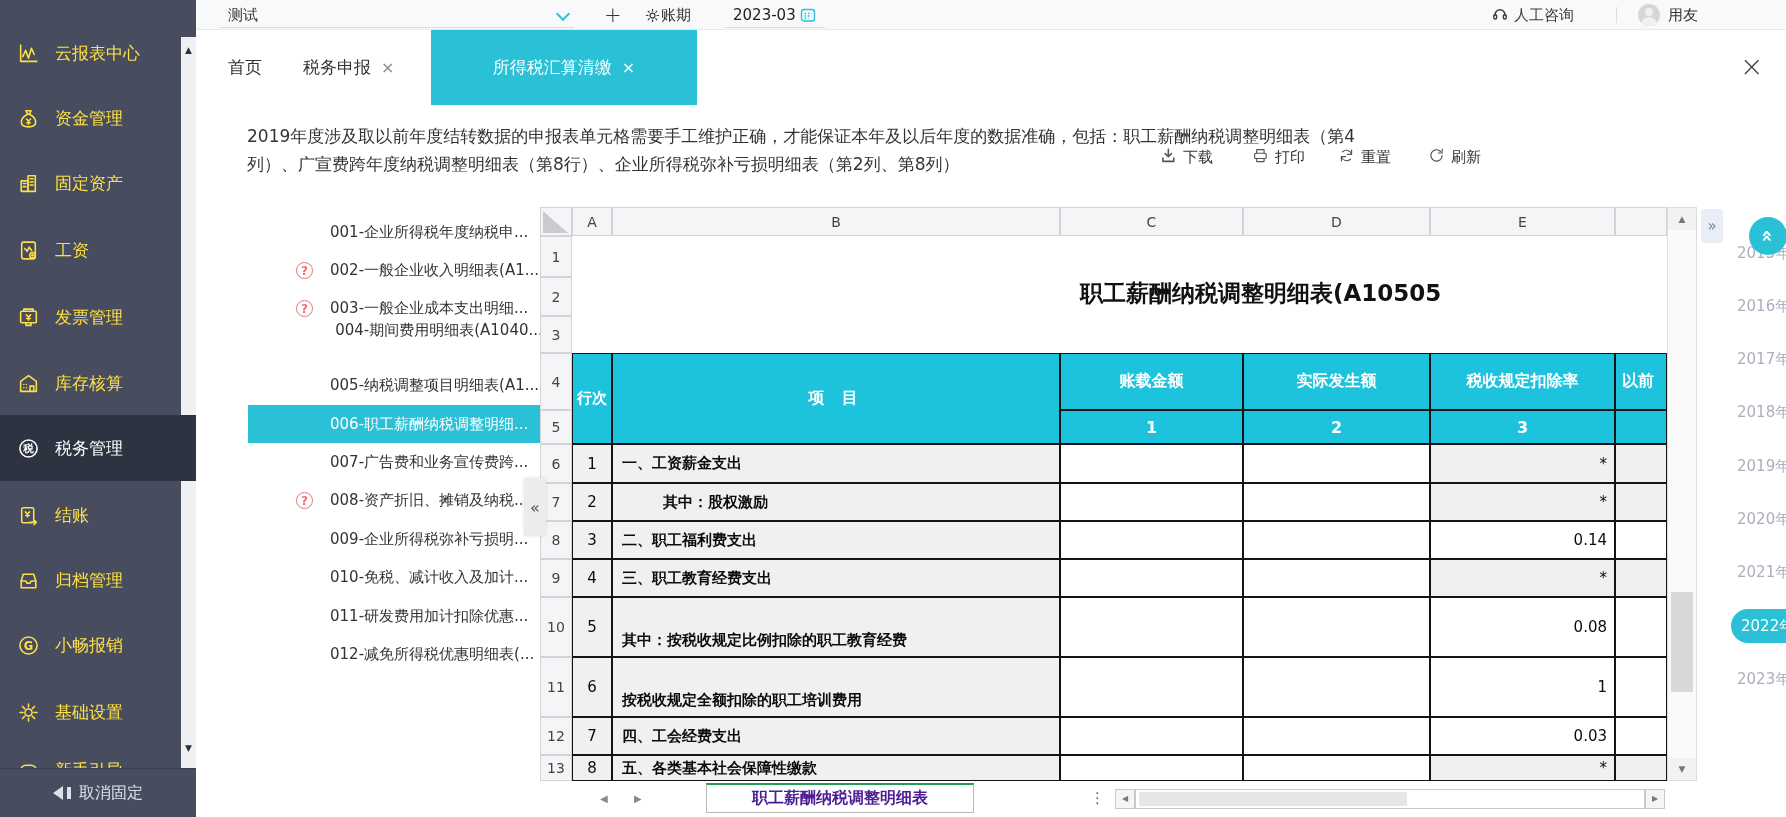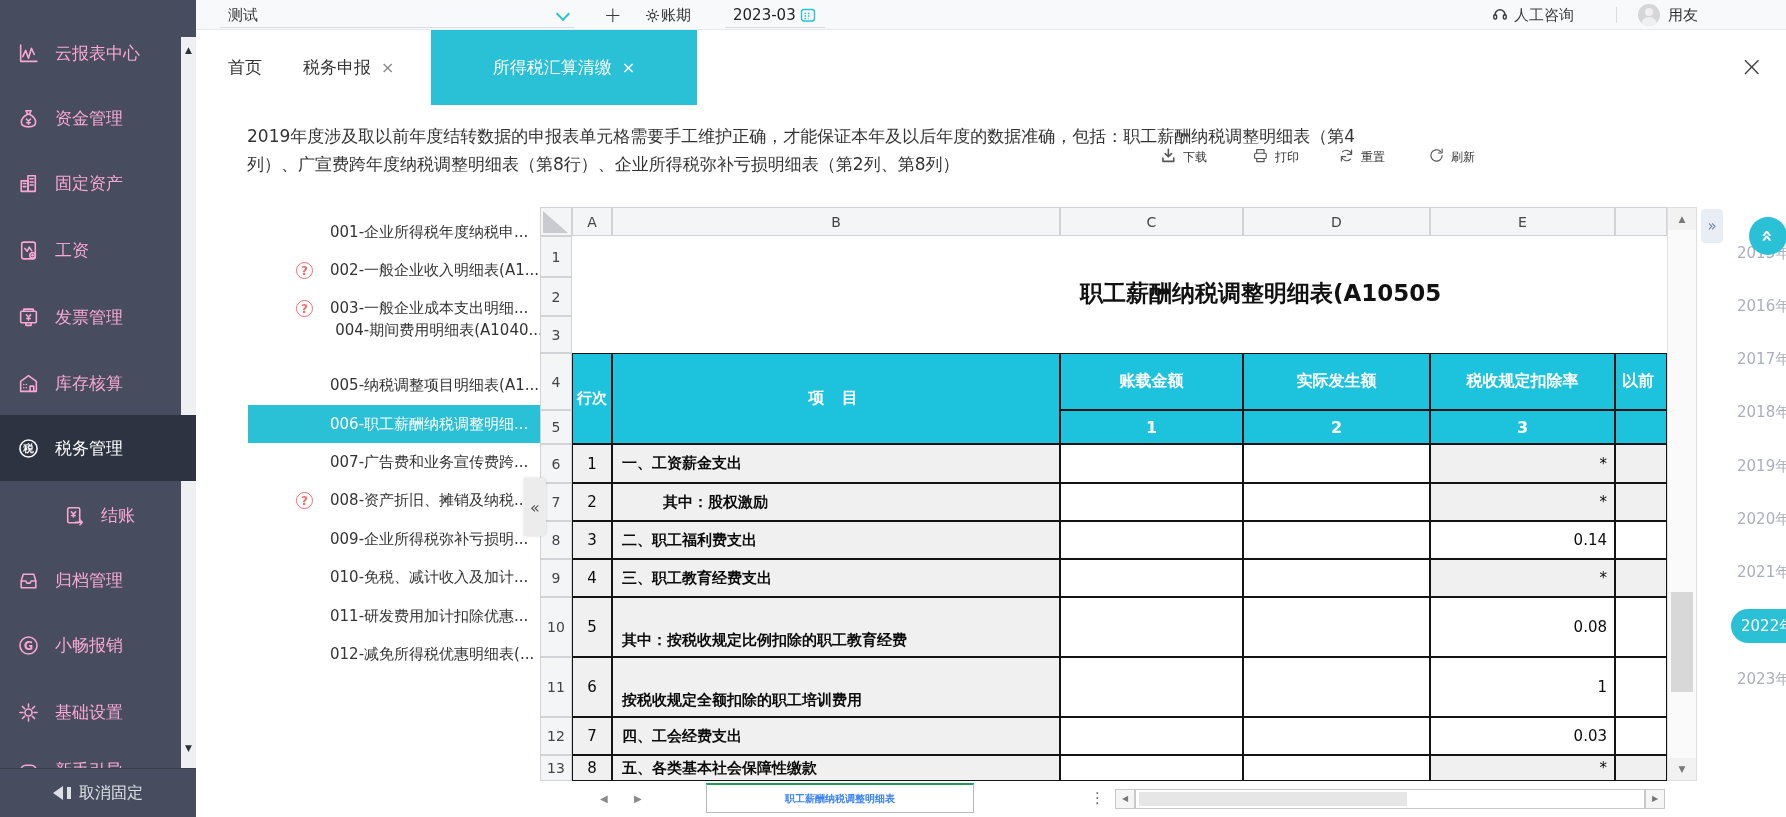--- a/index.html
+++ b/index.html
@@ -9,21 +9,21 @@
     -webkit-font-smoothing:antialiased;
   }
   .abs{position:absolute;box-sizing:border-box;}
   
   #sidebar{left:0;top:0;width:196px;height:817px;background:#474c5e;}
   #logo-block{left:0;top:0;width:196px;height:37px;background:#3bcbdc;overflow:hidden;}
   .logo-frag{position:absolute;background:rgba(255,255,255,.85);border-radius:5px;}
   #edition{position:absolute;left:9px;top:13px;color:#fff;font-size:13px;font-weight:bold;letter-spacing:1px;}
   #side-scroll{left:181px;top:37px;width:15px;height:731px;background:#eef0f2;}
   .side-arrow{position:absolute;left:0;width:15px;height:14px;color:#2d313c;font-size:9px;text-align:center;line-height:14px;cursor:pointer;}
-  .nav-item{position:absolute;left:0;width:181px;height:66px;display:flex;align-items:center;gap:15px;padding-left:16px;box-sizing:border-box;color:#f9a8d4;font-size:17px;cursor:pointer;}
+  .nav-item{position:absolute;left:0;width:181px;height:66px;display:flex;align-items:center;gap:15px;padding-left:16px;box-sizing:border-box;color:#fde047;font-size:17px;cursor:pointer;}
   .nav-item.active{background:#2e3342;color:#fff;width:196px;}
   .nav-item .nicon{width:24px;height:24px;flex:0 0 24px;display:flex;align-items:center;justify-content:center;}
   .nav-item .nicon svg{width:23px;height:23px;}
   #unpin-bar{left:0;top:768px;width:196px;height:49px;background:#474c5e;border-top:1px solid #3a3f4d;display:flex;align-items:center;justify-content:center;gap:4px;color:#dde0e6;font-size:16px;cursor:pointer;z-index:6;}
   #unpin-bar .tri{width:0;height:0;border-top:7px solid transparent;border-bottom:7px solid transparent;border-right:10px solid #dde0e6;}
   #unpin-bar .bar{width:4px;height:12px;background:#dde0e6;margin-right:4px;}
   
   #topbar{left:196px;top:0;width:1590px;height:30px;background:#f8f9fb;border-bottom:1px solid #e7e9ed;text-align:center;}
   .tb{position:absolute;top:0;height:30px;display:flex;align-items:center;font-size:15px;color:#333;}
   #company-underline{position:absolute;left:24px;top:27px;width:354px;border-bottom:1px solid #d9dce1;}
@@ -36,21 +36,21 @@
   #tb-divider{position:absolute;left:1420px;top:7px;width:1px;height:16px;background:#ddd;}
   
   #tabbar{left:196px;top:30px;width:1590px;height:75px;background:#fff;}
   .tab{position:absolute;top:0;height:75px;display:flex;align-items:center;gap:10px;font-size:17px;color:#333;cursor:pointer;}
   .tab .x{font-size:16px;color:#8a8a8a;cursor:pointer;}
   #tab-active{left:235px;width:266px;background:#2ac0d6;color:#fff;justify-content:center;}
   #tab-active .x{color:#fff;}
   #workspace-close{position:absolute;left:1544px;top:22px;font-size:28px;font-weight:300;color:#444;cursor:pointer;line-height:30px;}
   
   .notice-line{position:absolute;left:247px;white-space:nowrap;font-size:17px;line-height:24px;}
-  .action-btn{position:absolute;top:144px;height:26px;display:flex;align-items:center;gap:6px;font-size:12px;color:#333;cursor:pointer;}
+  .action-btn{position:absolute;top:144px;height:26px;display:flex;align-items:center;gap:6px;font-size:15px;color:#333;cursor:pointer;}
   .action-btn svg{color:#555;}
   
   .flist-item{position:absolute;left:248px;width:300px;height:38px;display:flex;align-items:center;font-size:15px;color:#333;cursor:pointer;white-space:nowrap;}
   .flist-item .help{position:absolute;left:48px;width:17px;height:17px;border:1.5px solid #f56c6c;border-radius:50%;color:#f56c6c;font-size:12px;line-height:17px;text-align:center;box-sizing:border-box;font-weight:bold;}
   .flist-item .lbl{padding-left:82px;}
   .flist-item.sel{background:#2ac0d6;color:#fff;}
   #collapse-handle{left:524px;top:478px;width:22px;height:58px;background:#ececec;border-radius:0 5px 5px 0;display:flex;align-items:center;justify-content:center;color:#555;font-size:16px;cursor:pointer;z-index:5;box-shadow:0 0 3px rgba(0,0,0,.15);}
   
   #grid{left:540px;top:207px;width:1127px;height:574px;overflow:hidden;background:#fff;}
   .gc{position:absolute;box-sizing:border-box;display:flex;align-items:center;overflow:hidden;}
@@ -69,21 +69,21 @@
   
   #panel-expander{left:1701px;top:209px;width:22px;height:34px;background:#e9eef6;border-radius:4px;color:#6b83a8;font-size:15px;display:flex;align-items:center;justify-content:center;cursor:pointer;}
   #years{left:1723px;top:207px;width:63px;height:610px;background:#fff;}
   .year-item{position:absolute;left:0;width:120px;height:34px;display:flex;align-items:center;padding-left:14px;font-size:15px;color:#a9afbc;cursor:pointer;white-space:nowrap;box-sizing:border-box;}
   .year-item.sel{left:8px;padding-left:10px;background:#2ac0d6;color:#fff;border-radius:17px 0 0 17px;}
   #float-top{left:1749px;top:217px;width:38px;height:38px;border-radius:50%;background:#2ac0d6;color:#fff;display:flex;align-items:center;justify-content:center;cursor:pointer;z-index:7;}
   #float-top .dc{transform:rotate(90deg);font-size:20px;font-weight:bold;line-height:20px;}
   
   #bottombar{left:540px;top:781px;width:1246px;height:36px;background:#fff;}
   .bb-arrow{position:absolute;top:12px;font-size:10px;color:#8a8a8a;cursor:pointer;}
-  #sheet-tab{position:absolute;left:166px;top:2px;width:268px;height:30px;background:#fff;border:1px solid #b9b9b9;border-top:2px solid #1f9d57;color:#3b82f6;font-weight:bold;font-size:10px;display:flex;align-items:center;justify-content:center;cursor:pointer;box-sizing:border-box;}
+  #sheet-tab{position:absolute;left:166px;top:2px;width:268px;height:30px;background:#fff;border:1px solid #b9b9b9;border-top:2px solid #1f9d57;color:#4c1d95;font-weight:bold;font-size:16px;display:flex;align-items:center;justify-content:center;cursor:pointer;box-sizing:border-box;}
   #bb-dots{position:absolute;left:550px;top:8px;font-size:15px;color:#666;cursor:pointer;}
   .hs-btn{position:absolute;top:8px;width:20px;height:20px;border:1px solid #c9c9c9;background:#f5f5f5;font-size:8px;color:#777;text-align:center;line-height:18px;cursor:pointer;box-sizing:border-box;}
   #hs-track{position:absolute;left:595px;top:8px;width:510px;height:20px;border:1px solid #c9c9c9;background:#fff;box-sizing:border-box;}
   #hs-thumb{position:absolute;left:3px;top:2px;width:268px;height:14px;background:#e6e6e6;cursor:pointer;}
 </style>
 </head>
 <body>
 
 <div class="abs" id="sidebar">
   <div class="abs" id="side-scroll">
@@ -154,21 +154,21 @@
       </div>
       <div class="nav-item active" style="top: 415px;">
         <span class="nicon">
           <svg width="22" height="22" viewBox="0 0 22 22" fill="none" stroke="currentColor" stroke-width="1.5" stroke-linecap="round" stroke-linejoin="round">
             <circle cx="11" cy="11" r="8.2"></circle>
             <text x="11" y="14.5" font-size="10" text-anchor="middle" fill="currentColor" stroke="none" font-weight="bold">税</text>
           </svg>
         </span>
         <span>税务管理</span>
       </div>
-      <div class="nav-item" style="top: 482px; justify-content: center;">
+      <div class="nav-item" style="top: 482px;">
         <span class="nicon">
           <svg width="22" height="22" viewBox="0 0 22 22" fill="none" stroke="currentColor" stroke-width="1.5" stroke-linecap="round" stroke-linejoin="round">
             <rect x="4.5" y="3.5" width="11.5" height="14.5" rx="1.5"></rect>
             <path d="M8 7.5l2 2 2-2M10 9.5v3M8.3 11h3.4"></path>
             <path d="M12 17.5h6.5m0 0l-2.2-2.2m2.2 2.2l-2.2 2.2"></path>
           </svg>
         </span>
         <span>结账</span>
       </div>
       <div class="nav-item" style="top: 547px;">

